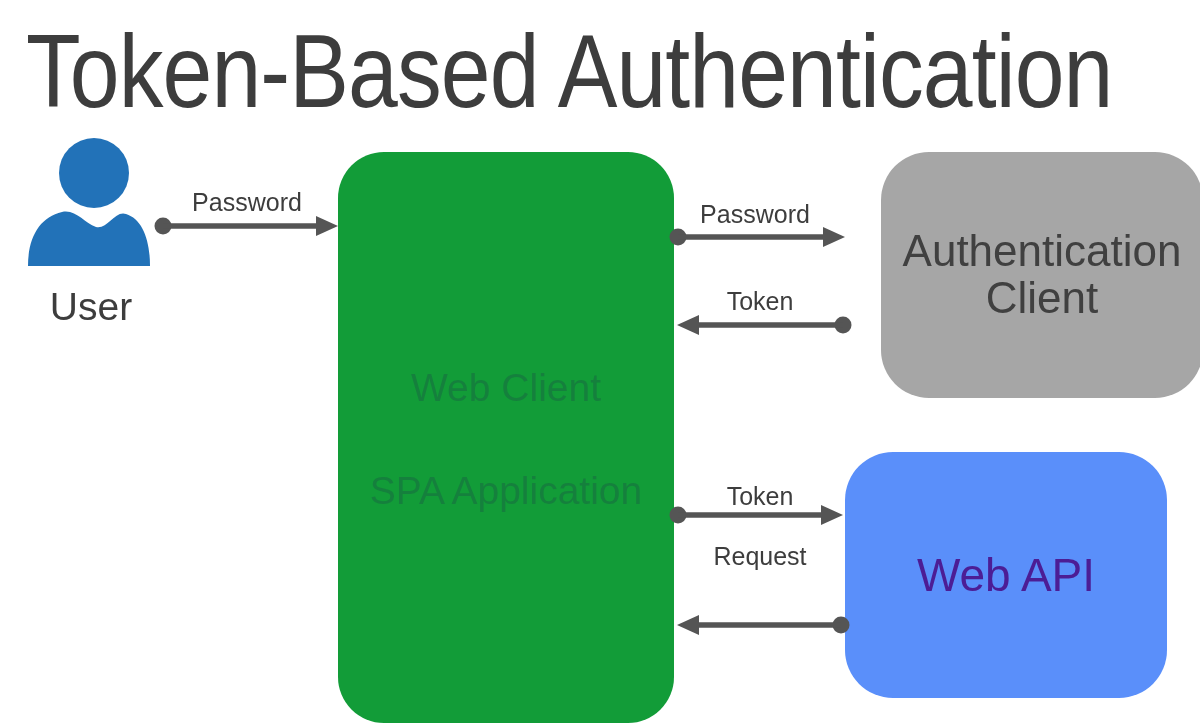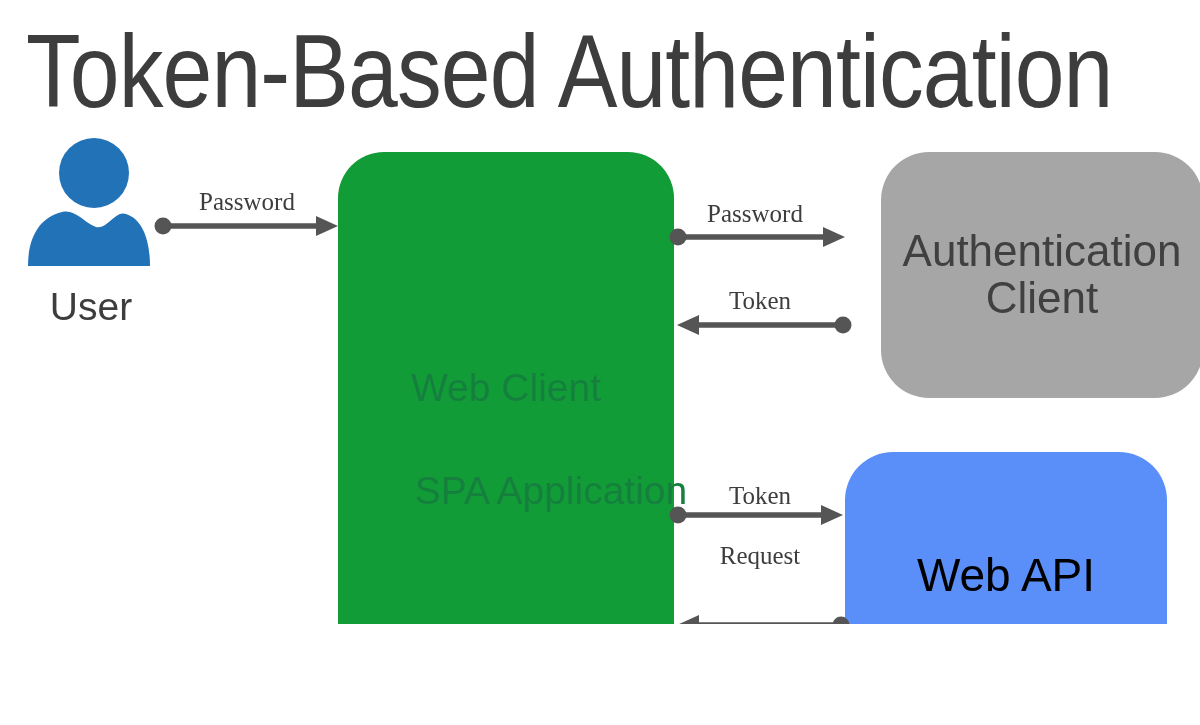--- a/index.html
+++ b/index.html
@@ -4,21 +4,21 @@
 <style>
   html, body {
     margin: 0;
     padding: 0;
     background: #ffffff;
     font-family: "Liberation Sans", sans-serif;
   }
   #canvas {
     position: relative;
     width: 1200px;
-    height: 624px;
+    height: 725px;
     background: #ffffff;
     overflow: hidden;
   }
   .title {
     position: absolute;
     left: 26px;
     top: 12px;
     margin: 0;
     font-size: 104px;
     font-weight: 300;
@@ -58,21 +58,21 @@
   }
   .wc-line {
     position: absolute;
     left: 338px;
     width: 336px;
     text-align: center;
     font-size: 39px;
     color: #15803d;
   }
   .wc-line1 { top: 366px; }
-  .wc-line2 { top: 469px; margin-left: 45px; }
+  .wc-line2 { top: 469px; }
   .box-auth-service {
     left: 845px;
     top: 152px;
     width: 322px;
     height: 246px;
     border-radius: 48px;
     background: #a6a6a6;
     display: flex;
     flex-direction: column;
     align-items: center;
@@ -87,42 +87,41 @@
     left: 845px;
     top: 452px;
     width: 322px;
     height: 246px;
     border-radius: 48px;
     background: #5a8ffa;
     display: flex;
     align-items: center;
     justify-content: center;
     font-size: 46px;
-    color: #000000;
+    color: #4c1d95;
     text-align: center;
   }
   .arrow {
     position: absolute;
   }
   .arrow line   { stroke: #555555; stroke-width: 5.5px; }
   .arrow circle { fill: #555555; }
   .arrow polygon{ fill: #555555; }
   .a1 { left: 154px; top: 214px; }
   .a2 { left: 669px; top: 225px; }
   .a3 { left: 676px; top: 313px; }
   .a4 { left: 669px; top: 503px; }
   .a5 { left: 676px; top: 613px; }
   .edge-label {
     position: absolute;
     width: 220px;
     text-align: center;
     font-size: 25px;
     color: #3d3d3d;
     white-space: nowrap;
-    font-family: Liberation Serif, serif;
   }
   .lp1  { left: 137px; top: 188px; }
   .lp2  { left: 645px; top: 200px; }
   .lt   { left: 650px; top: 287px; }
   .ltr1 { left: 650px; top: 482px; }
   .ltr2 { left: 650px; top: 542px; }
   .lr   { left: 650px; top: 590px; }
 </style>
 </head>
 <body>

